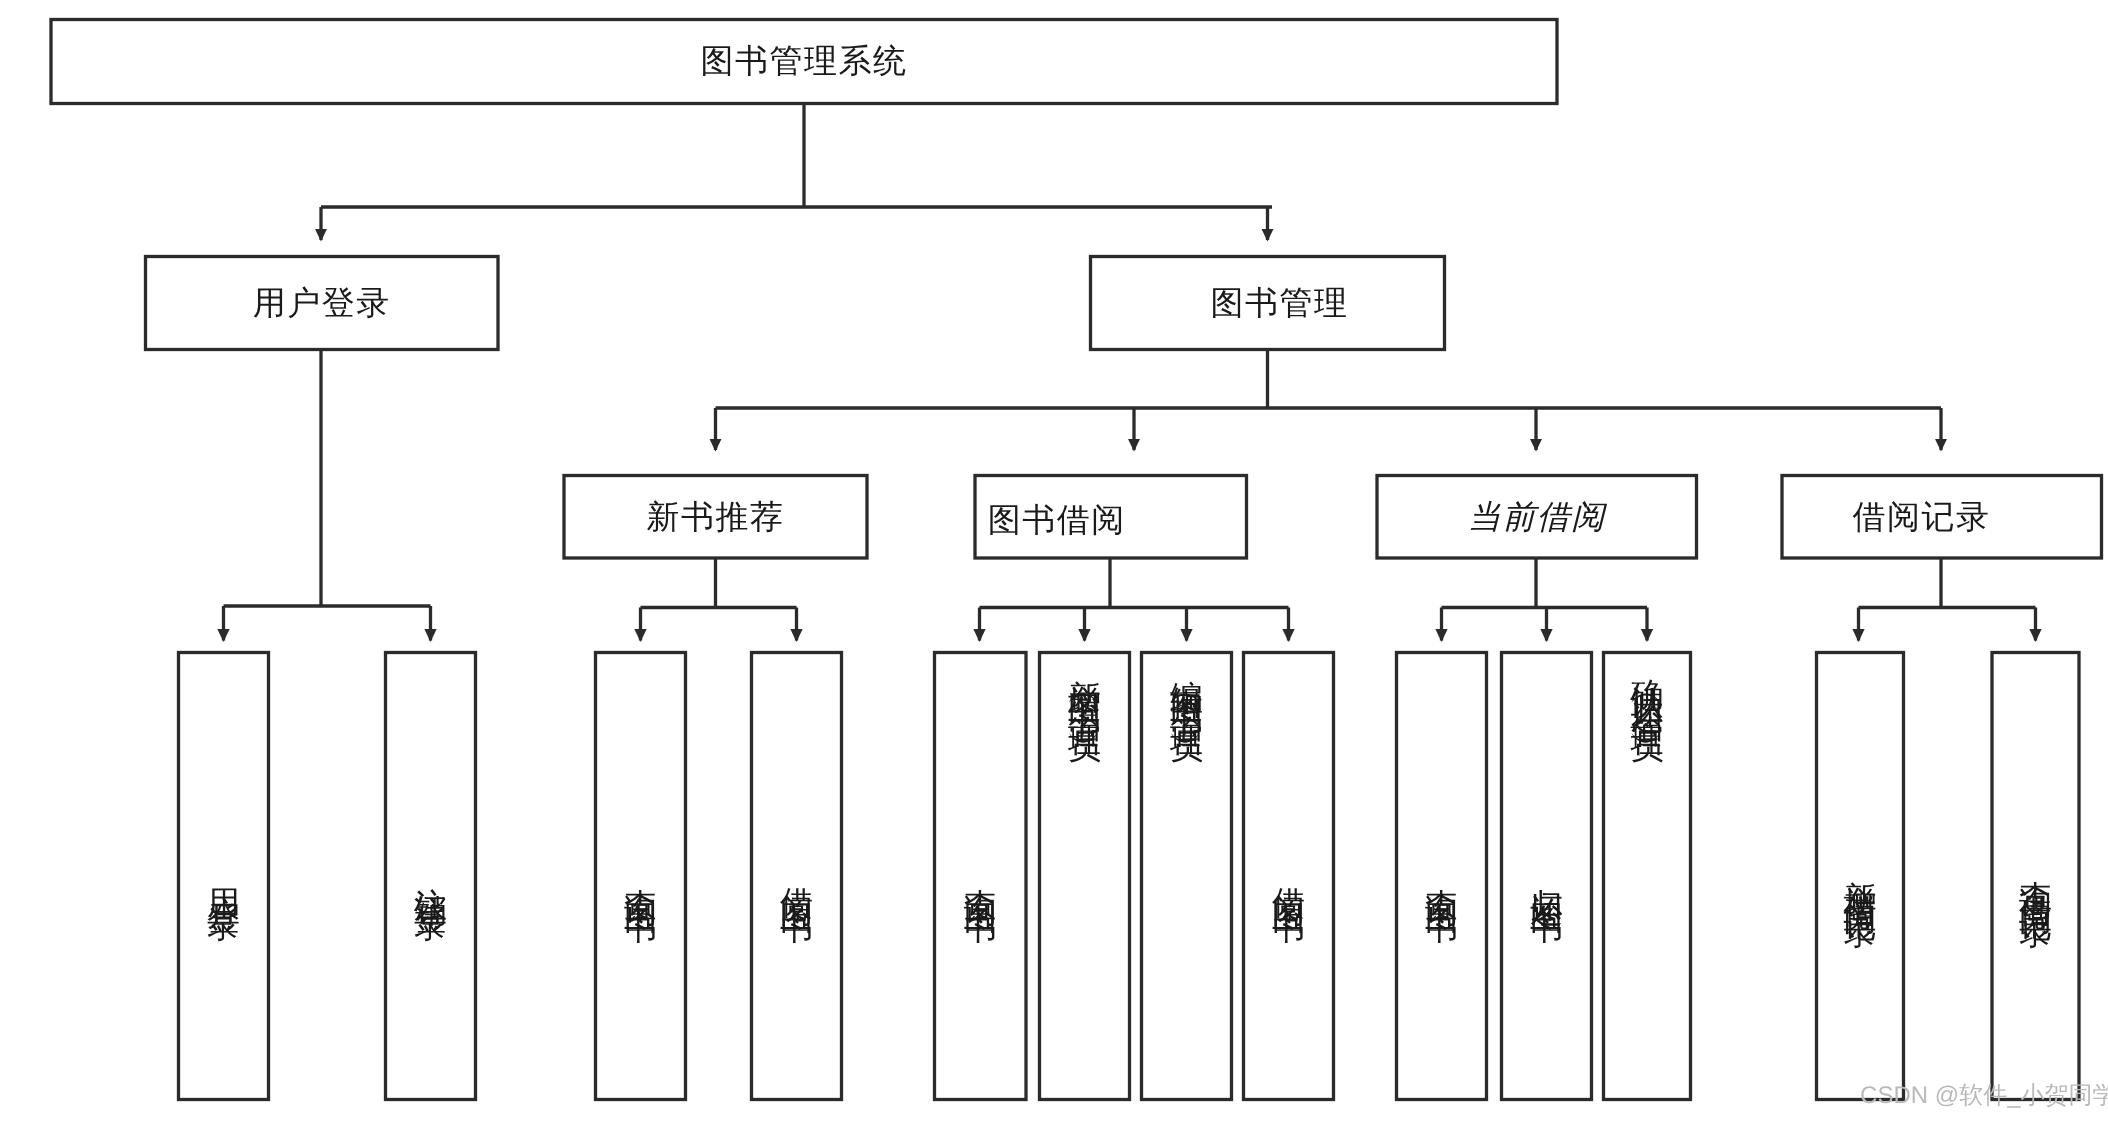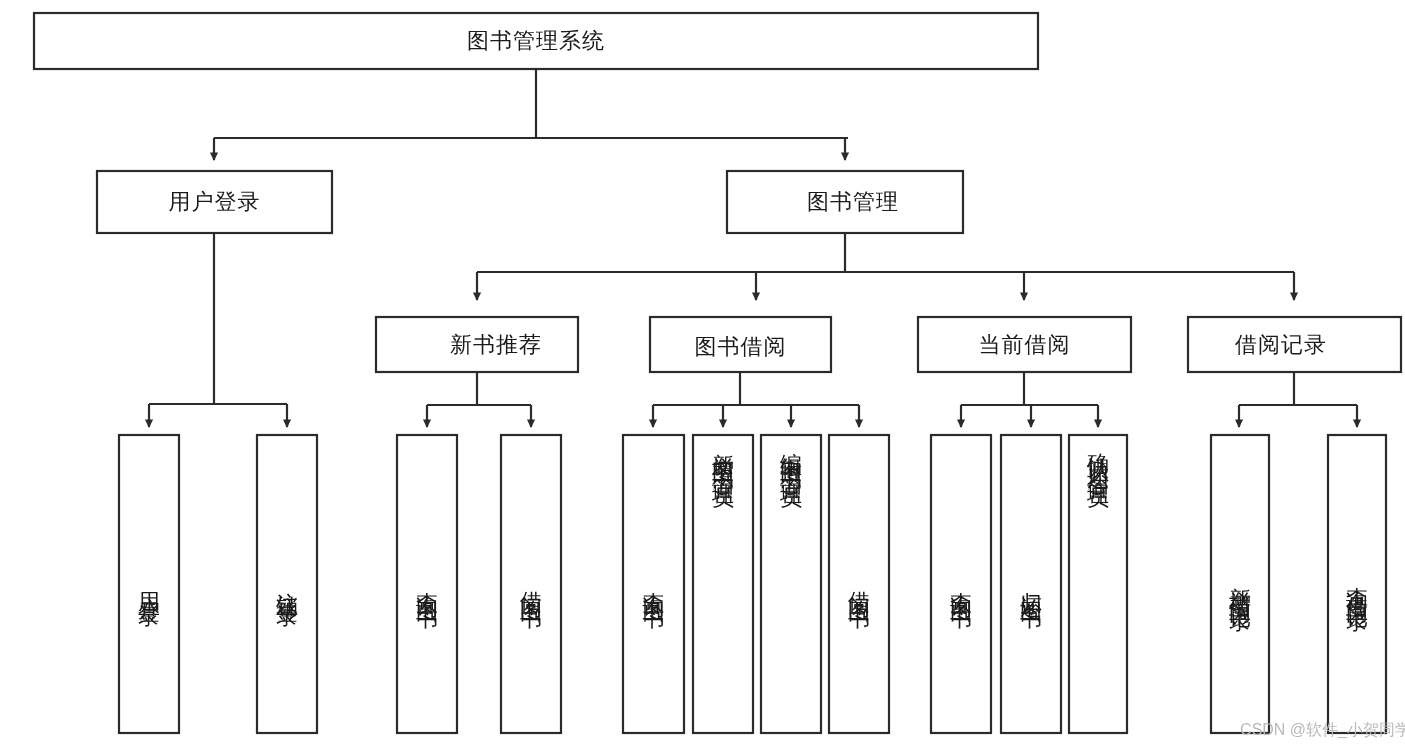--- a/index.html
+++ b/index.html
@@ -179,29 +179,29 @@
   </div>
 
   <div class="hlabel-wrap" style="left:81px; top:171px; width:235px; height:62px;">
     <span class="hlabel">用户登录</span>
   </div>
 
   <div class="hlabel-wrap" style="left:711px; top:171px; width:252px; height:62px;">
     <span class="hlabel">图书管理</span>
   </div>
 
-  <div class="hlabel-wrap" style="left:360px; top:317px; width:202px; height:55px;padding-left:19px;">
+  <div class="hlabel-wrap" style="left:360px; top:317px; width:202px; height:55px;">
     <span class="hlabel">新书推荐</span>
   </div>
 
-  <div class="hlabel-wrap" style="left:634px; top:317px; width:181px; height:59px;">
+  <div class="hlabel-wrap" style="left:598px; top:317px; width:181px; height:59px;">
     <span class="hlabel">图书借阅</span>
   </div>
 
-  <div class="hlabel-wrap" style="left:902px; top:317px; width:213px; height:55px;">
+  <div class="hlabel-wrap" style="left:902px; top:317px; width:213px; height:55px;font-style:italic;">
     <span class="hlabel">当前借阅</span>
   </div>
 
   <div class="hlabel-wrap" style="left:1172px; top:317px; width:186px; height:55px;">
     <span class="hlabel">借阅记录</span>
   </div>
 
   <div class="vlabel-wrap" style="left:103px; top:435px; width:60px; height:298px;">
     <span class="vlabel">用户登录</span>
   </div>

